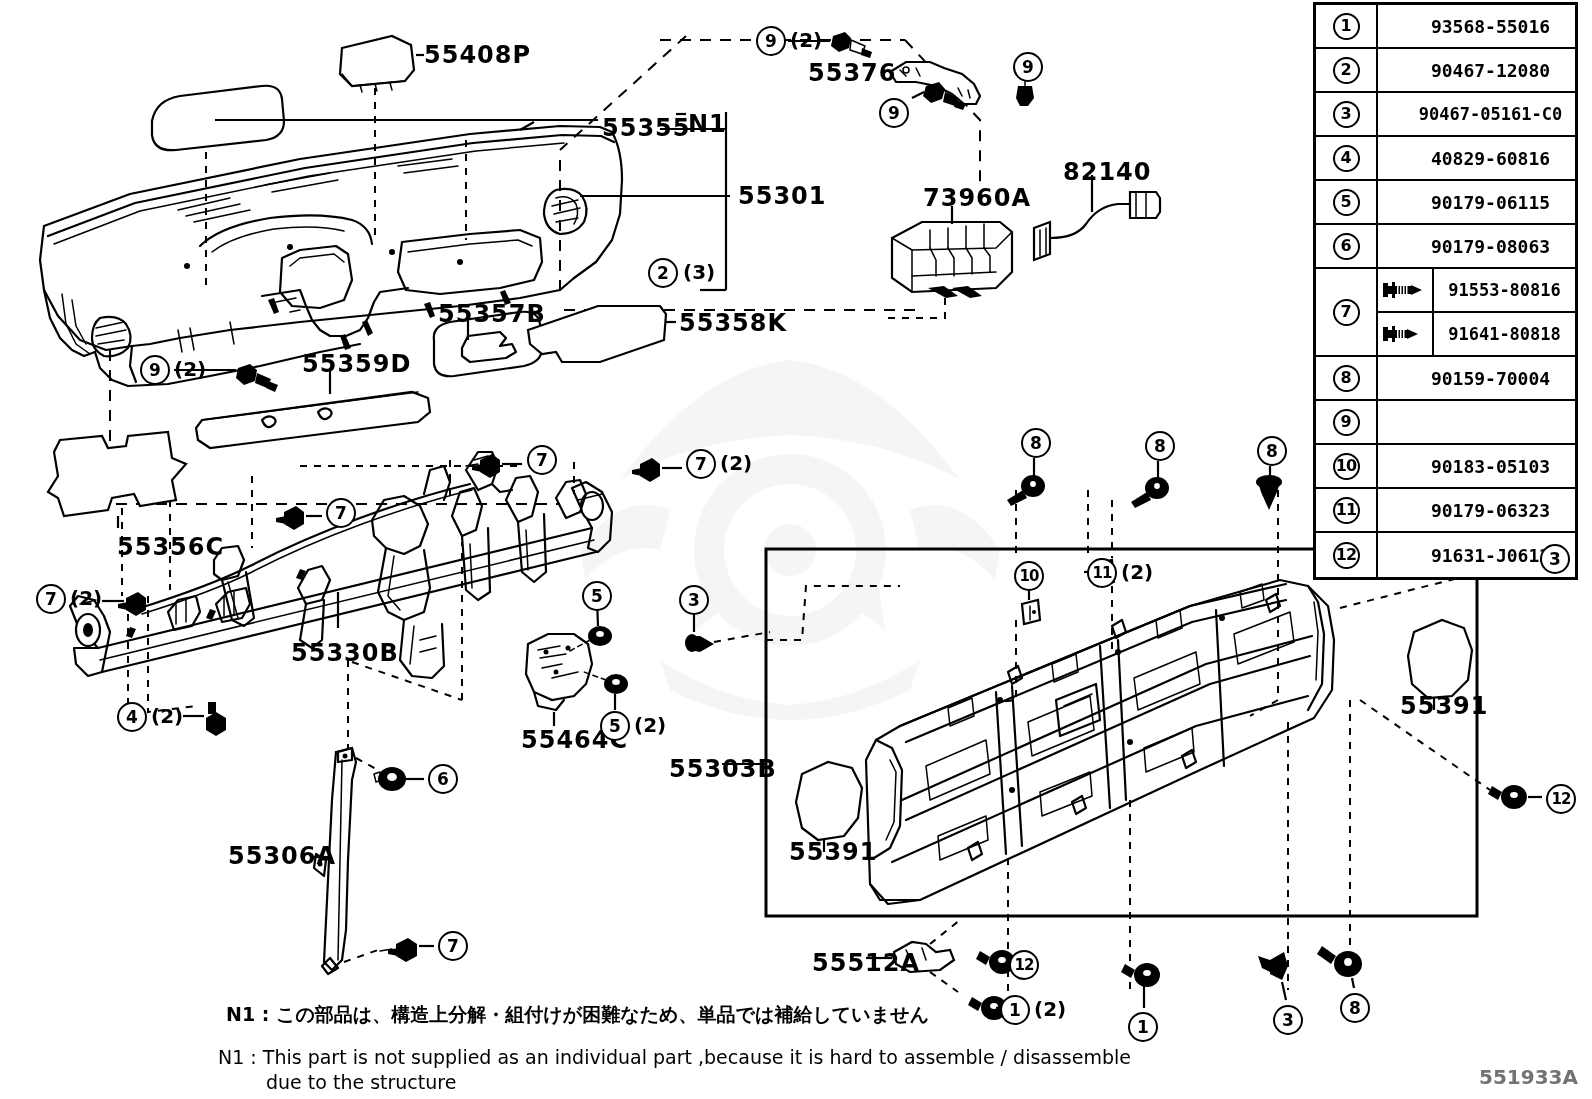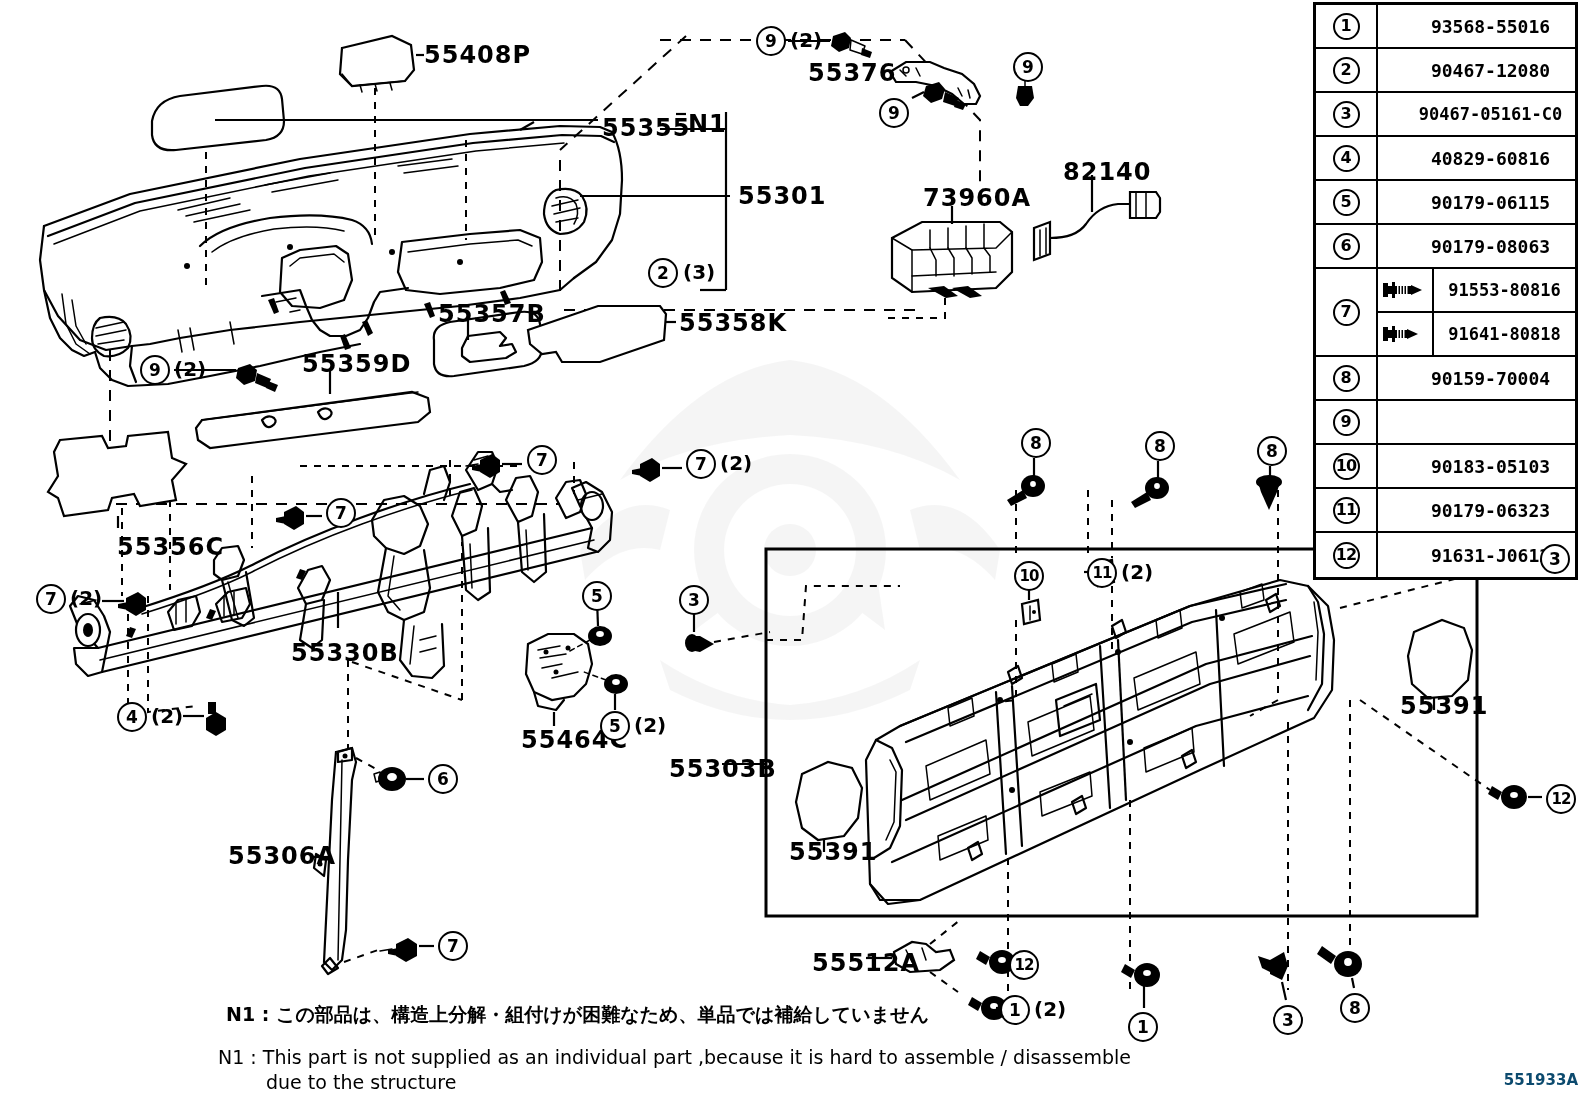--- a/index.html
+++ b/index.html
@@ -125,22 +125,22 @@
     white-space: nowrap;
     line-height: 1.15;
   }
   .note-jp { font-size: 19px; font-weight: bold; letter-spacing: 0px; }
   .note-en { font-size: 19px; font-weight: normal; }
   #diagram-no {
     position: absolute;
     right: 14px; bottom: 10px;
     font-family: "DejaVu Sans", sans-serif;
     font-weight: bold;
-    font-size: 15px;
-    color: #0c4a6e;
+    font-size: 20px;
+    color: #737373;
   }
   #watermark {
     position: absolute;
     left: 560px; top: 300px;
     width: 460px; height: 420px;
     opacity: 0.06;
     pointer-events: none;
   }
 </style>
 </head>

